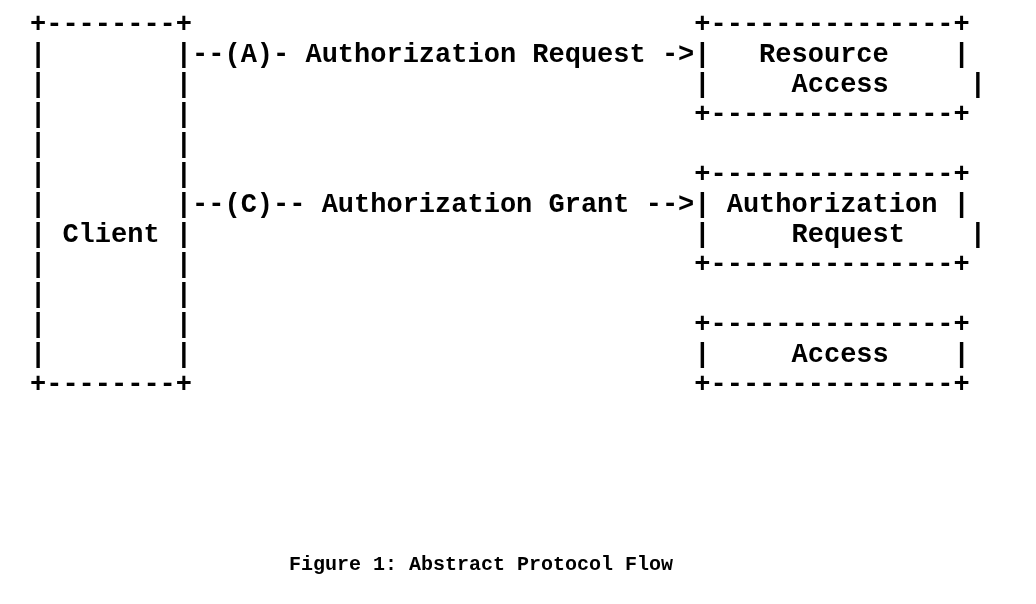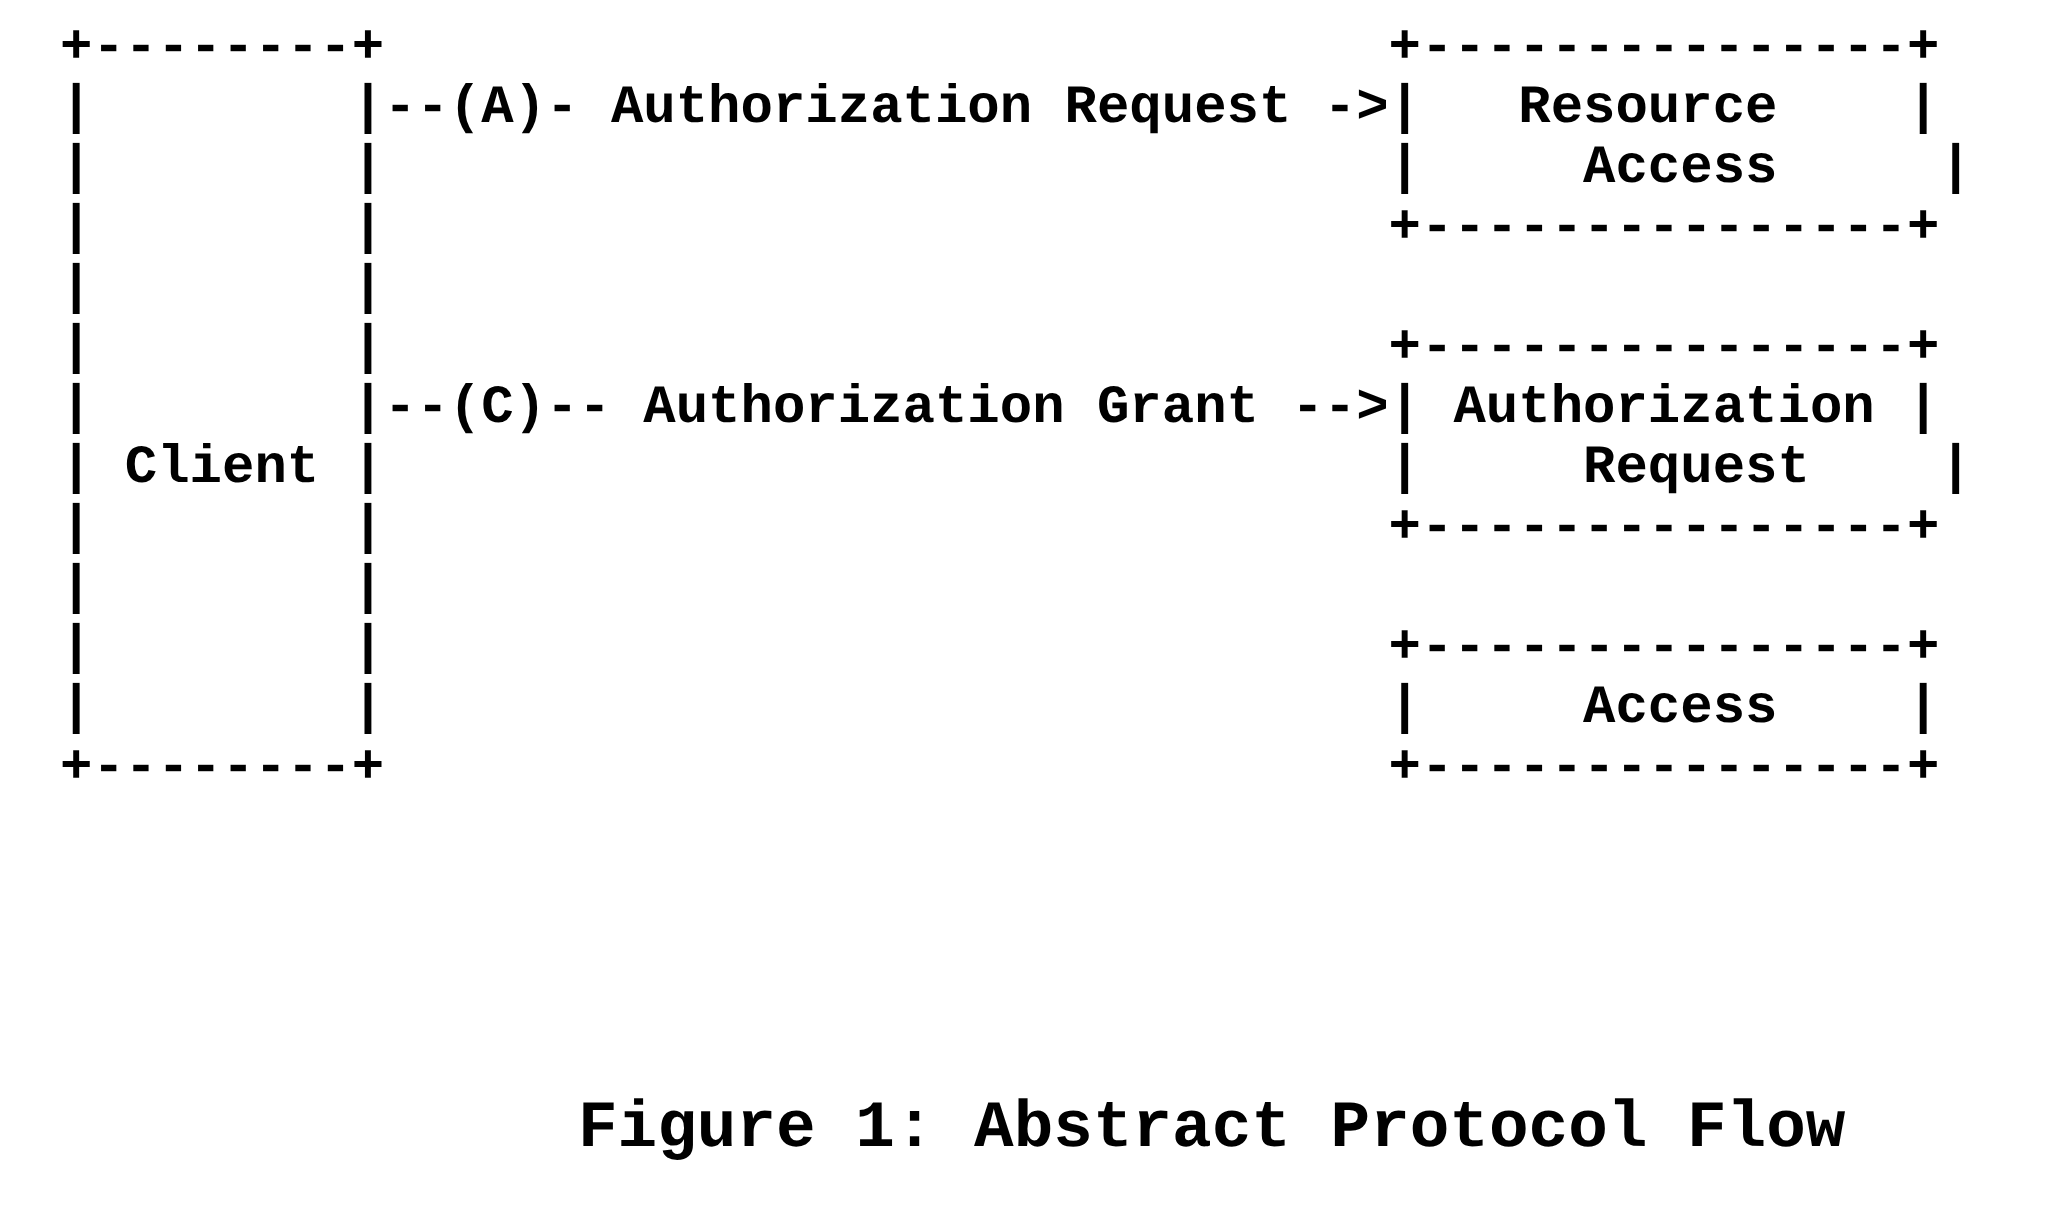--- a/index.html
+++ b/index.html
@@ -30,21 +30,21 @@
     height: 30px;
   }
   .figure-caption {
     position: absolute;
     left: 289px;
     top: 550px;
     margin: 0;
     color: #000000;
     font-family: "Liberation Mono", "DejaVu Sans Mono", monospace;
     font-weight: 700;
-    font-size: 33px;
+    font-size: 20px;
     line-height: 30px;
     white-space: pre;
     text-align: center;
   }
 </style>
 </head>
 <body>
 
 <div class="stage">
 

